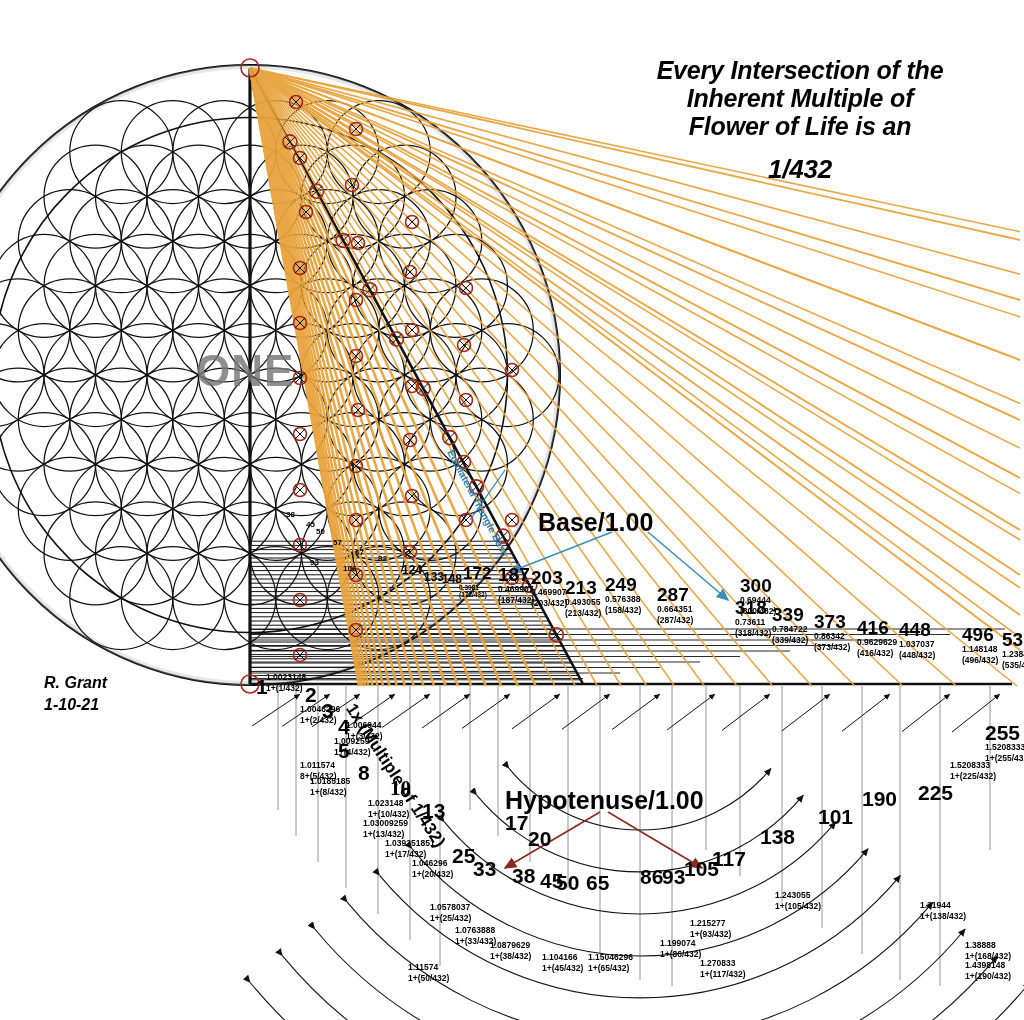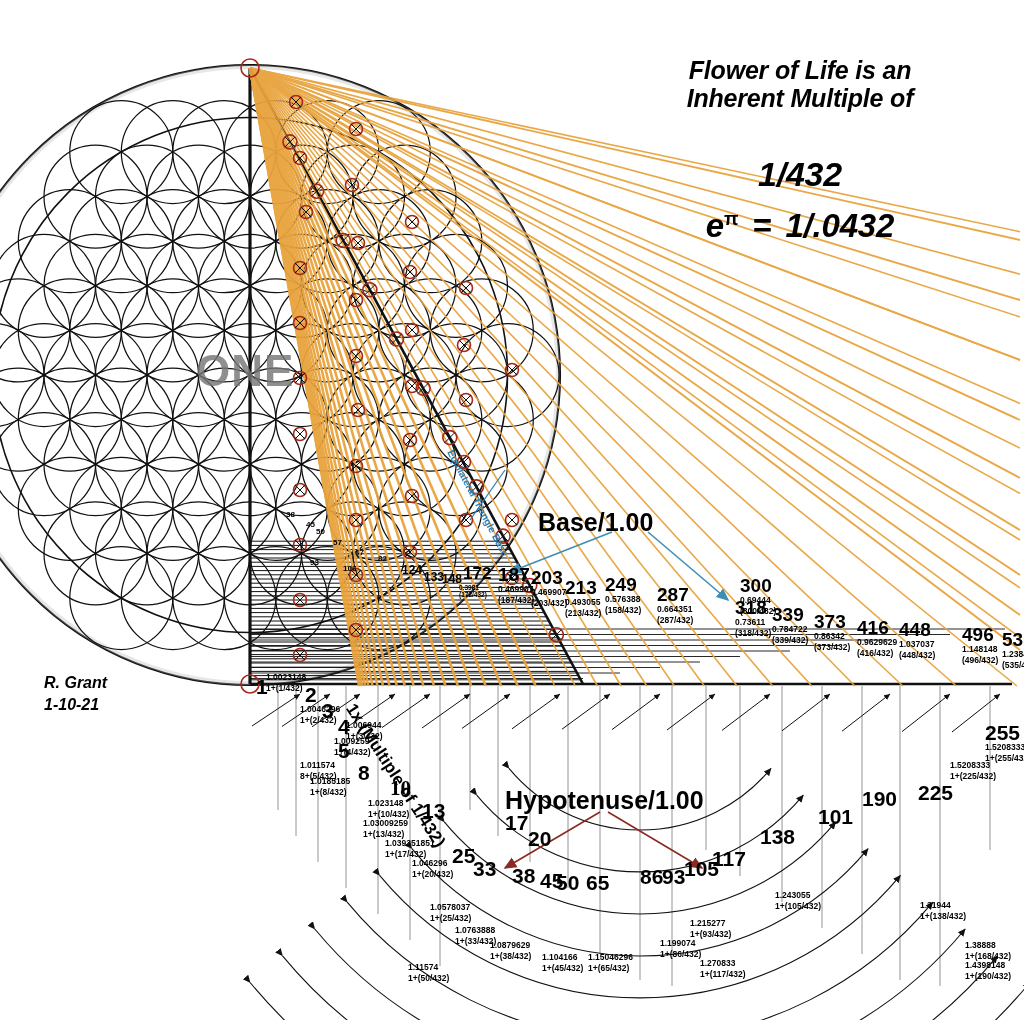--- a/index.html
+++ b/index.html
@@ -4,21 +4,21 @@
 <style>
   html,body{margin:0;padding:0;background:#fff;}
   body{width:1024px;height:1020px;position:relative;overflow:hidden;
        font-family:"Liberation Sans","DejaVu Sans",sans-serif;color:#000;}
   #stage{position:absolute;left:0;top:0;width:1024px;height:1020px;}
   svg.layer{position:absolute;left:0;top:0;width:1024px;height:1020px;overflow:visible;}
 
   .ttl{position:absolute;text-align:center;font-style:italic;font-weight:bold;
        letter-spacing:-0.2px;line-height:1.12;}
   #title-block{left:600px;top:56px;width:400px;font-size:25px;}
-  #title-432{left:600px;top:155px;width:400px;font-size:34px;}
+  #title-432{left:600px;top:155px;width:400px;font-size:26px;}
   #euler{left:600px;top:208px;width:400px;font-size:33px;}
   #euler sup{font-size:19px;font-style:normal;font-weight:bold;}
   #euler .eq{padding:0 14px;}
 
   #watermark{position:absolute;left:196px;top:346px;font-size:44px;font-weight:bold;
              color:#777;letter-spacing:1px;opacity:.82;}
   #signature{position:absolute;left:44px;top:672px;font-size:16px;font-weight:bold;
              font-style:italic;line-height:1.35;}
 
   #base-label{position:absolute;left:538px;top:508px;font-size:25px;font-weight:bold;}
@@ -478,27 +478,25 @@
     <path d="M612,532 L510,572" stroke="#3E8FB5" stroke-width="1.6" fill="none" marker-end="url(#ah-blue)"></path>
     <path d="M648,532 L728,600" stroke="#3E8FB5" stroke-width="1.6" fill="none" marker-end="url(#ah-blue)"></path>
 
     <path d="M600,812 L505,868" stroke="#8B2A22" stroke-width="1.6" fill="none" marker-end="url(#ah-red)"></path>
     <path d="M608,812 L702,868" stroke="#8B2A22" stroke-width="1.6" fill="none" marker-end="url(#ah-red)"></path>
 
     <path d="M470,520 L505,470" stroke="#2b7fb8" stroke-width="1.2" fill="none"></path>
   </svg>
 
   <div class="ttl" id="title-block">
+    <div>Every Intersection of the</div>
+    <div>Inherent Multiple of</div>
     <div>Flower of Life is an</div>
-    <div>Inherent Multiple of</div>
   </div>
   <div class="ttl" id="title-432">1/432</div>
-  <div class="ttl" id="euler">
-    <span>e</span><sup>π</sup><span class="eq">=</span><span>1/.0432</span>
-  </div>
 
   <div id="watermark">ONE</div>
 
   <div id="signature">
     <div>R. Grant</div>
     <div>1-10-21</div>
   </div>
 
   <div id="base-label">Base/1.00</div>
   <div id="hyp-label">Hypotenuse/1.00</div>

